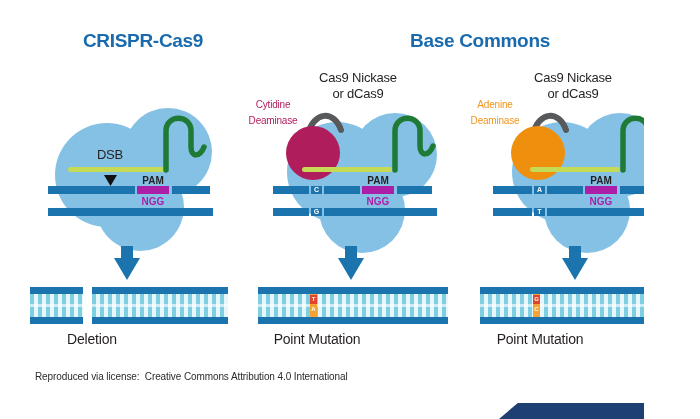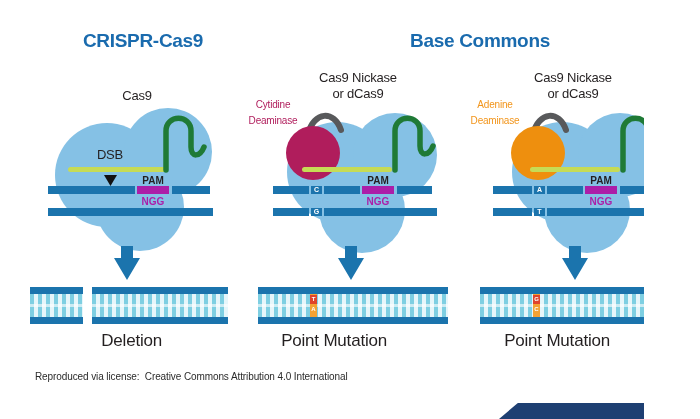--- a/index.html
+++ b/index.html
@@ -24,21 +24,21 @@
   .rail.t{top:0;} .rail.b{bottom:0;}
   .rungs{position:absolute;left:0;right:0;top:7px;bottom:7px;
     background-image:
       linear-gradient(to bottom, rgba(255,255,255,0) 0 42%, rgba(255,255,255,.6) 42% 58%, rgba(255,255,255,0) 58%),
       repeating-linear-gradient(to right,#7ECFE2 0px,#7ECFE2 4px,#E6F6FA 4px,#E6F6FA 8px);}
   .mut-rung{position:absolute;top:7px;bottom:7px;width:7px;background:#F3A233;}
   .mut-top{position:absolute;top:1px;left:0;right:0;height:9px;background:#E0442B;color:#fff;
            font-size:6px;font-weight:bold;line-height:9px;text-align:center;}
   .mut-bot{position:absolute;top:11px;left:0;right:0;height:9px;color:#fff;
            font-size:6px;font-weight:bold;line-height:9px;text-align:center;}
-  .outcome{position:absolute;width:140px;text-align:right;font-size:17px;color:#231F20;letter-spacing:-0.2px;}
+  .outcome{position:absolute;width:140px;text-align:center;font-size:14px;color:#231F20;letter-spacing:-0.2px;}
   .footer{position:absolute;left:35px;top:371px;font-size:10px;color:#2b2b2b;white-space:pre;letter-spacing:-0.1px;}
   .corner-ribbon{position:absolute;right:0;bottom:0;width:145px;height:16px;background:#1E3F72;
                  clip-path:polygon(13% 0,100% 0,100% 100%,0 100%);}
   svg.art{position:absolute;left:0;top:0;}
 </style>
 </head>
 <body>
 
 <div class="stage">
 
@@ -73,21 +73,20 @@
     <path d="M533,134 C539,111 559,110 566,130" fill="none" stroke="#58595B" stroke-width="6" stroke-linecap="round"></path>
     <circle cx="538" cy="153" r="27" fill="#EE8F0E"></circle>
     <rect x="530" y="167" width="90" height="5" rx="2.5" fill="#C6DB55"></rect>
     <path d="M623,170 V131 C623,114 648,114 648,131 V146 C648,157 657,156 661,146" fill="none" stroke="#1F7A36" stroke-width="5.5" stroke-linecap="round"></path>
     <polygon points="569,246 581,246 581,258 588,258 575,280 562,258 569,258" fill="#1B74AD"></polygon>
   </svg>
 
   <div class="abs ctr title" style="left:43px;top:30px;width:200px;">CRISPR-Cas9</div>
   <div class="abs ctr title" style="left:380px;top:30px;width:200px;">Base Commons</div>
 
-  <div class="abs ctr plain13" style="left:97px;top:88px;width:80px;">Cas9</div>
   <div class="abs ctr plain13" style="left:85px;top:147px;width:50px;">DSB</div>
 
   <div class="strand" style="left:48px;top:186px;width:87px;"></div>
   <div class="pam-box" style="left:137px;top:186px;"></div>
   <div class="strand" style="left:172px;top:186px;width:38px;"></div>
   <div class="strand" style="left:48px;top:208px;width:165px;"></div>
   <div class="pam-label" style="left:131px;top:175px;">PAM</div>
   <div class="ngg-label" style="left:131px;top:196px;">NGG</div>
 
   <div class="ladder" style="left:30px;top:287px;width:53px;">

